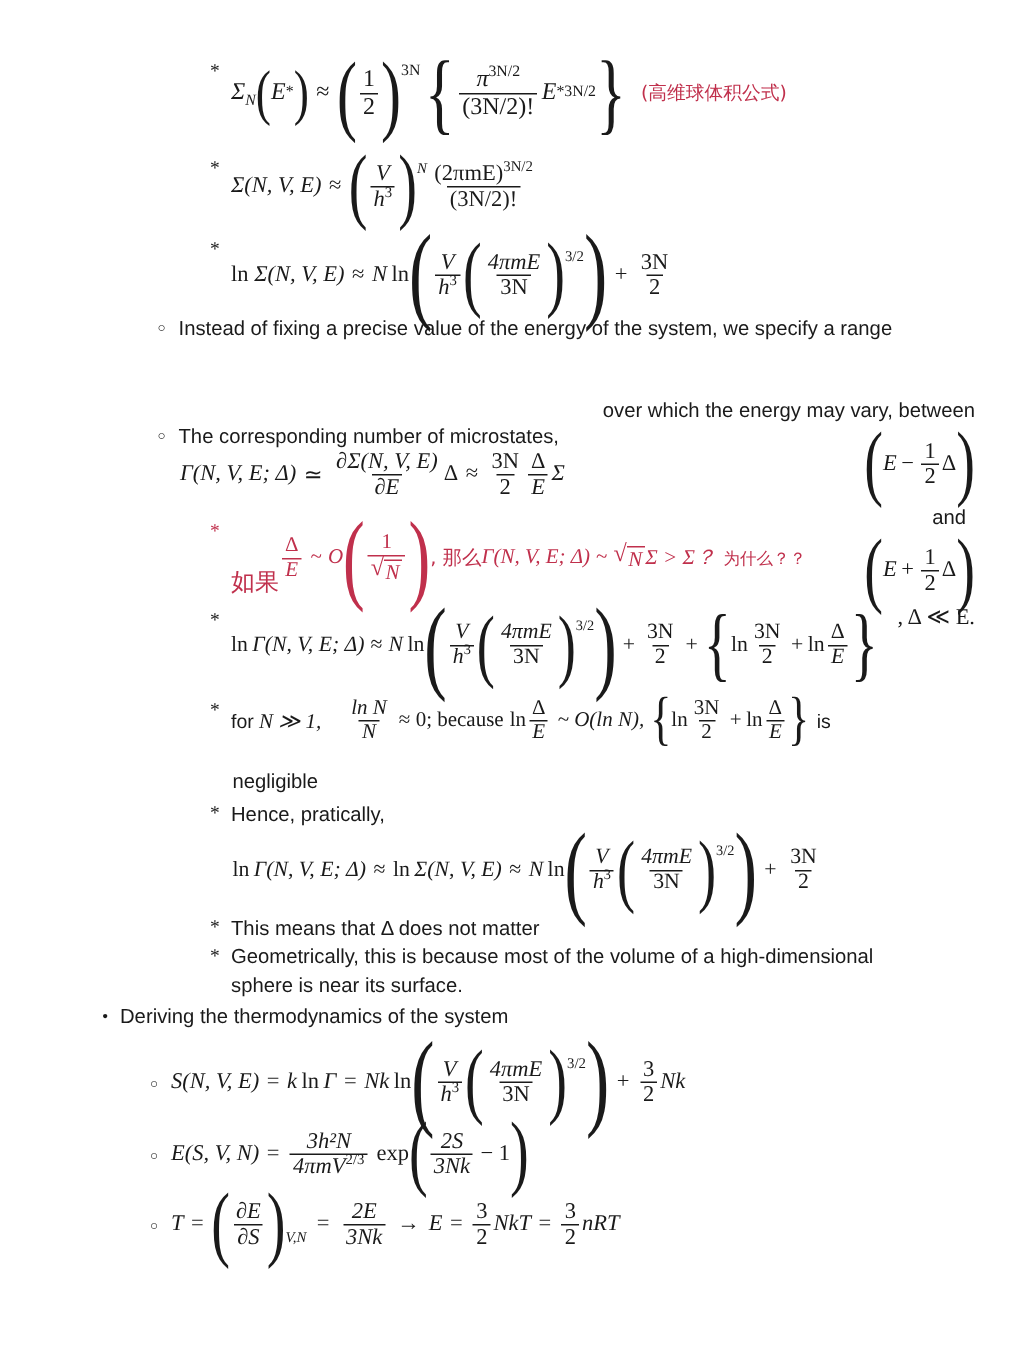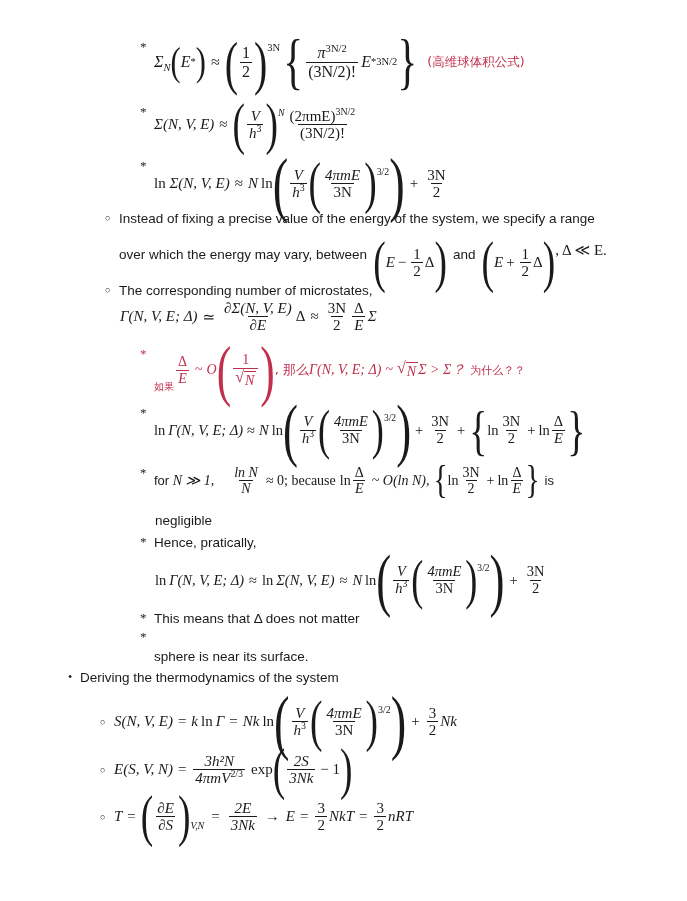--- a/index.html
+++ b/index.html
@@ -160,21 +160,21 @@
           <span class="den mn">2</span>
         </span>
     </span>
   </div>
 
   <div class="abs" style="left:105px;top:209px;width:545px;">
     <div class="row">
       <span class="bullet bul-circ">○</span>
       <span class="txt">Instead of fixing a precise value of the energy of the system, we specify a range</span>
     </div>
-    <div class="row" style="margin-top:13px;align-items:flex-start;">
+    <div class="row" style="margin-top:13px;align-items:flex-end;flex-direction:column;">
       <span class="bullet bul-circ" style="visibility:hidden;">&nbsp;</span>
       <span class="txt" style="line-height:28px;">over which the energy may vary, between</span>
       <span class="math" style="font-size:15px;margin-left:6px;">
         <span class="par b2">
             <span class="pl">(</span>
           <span class="mi">E</span>
           <span style="padding:0 3px" class="mo">−</span>
           <span class="frac">
               <span class="num mn">1</span>
               <span class="den mn">2</span>
@@ -223,21 +223,21 @@
           <span class="num mn">Δ</span>
           <span class="den mi">E</span>
         </span>
       <span class="mi">Σ</span>
     </span>
   </div>
 
   <div class="abs row red" style="left:140px;top:345px;">
     <span class="bullet bul-star">*</span>
     <span class="math red" style="font-size:14px;">
-      <span class="cn" style="font-size:10px;margin-top:33px;">如果</span>
+      <span class="cn" style="font-size:16px;margin-top:33px;">如果</span>
       <span class="frac red">
           <span class="num mn">Δ</span>
           <span class="den mi">E</span>
         </span>
       <span style="padding:0 4px">~</span>
       <span class="mi">O</span>
       <span class="par b3">
           <span class="pl">(</span>
         <span class="frac red">
             <span class="num mn">1</span>
@@ -380,21 +380,21 @@
   </div>
 
   <div class="abs row" style="left:140px;top:609px;">
     <span class="bullet bul-star">*</span>
     <span class="txt">This means that Δ does not matter</span>
   </div>
 
   <div class="abs row" style="left:140px;top:628px;width:510px;">
     <span class="bullet bul-star">*</span>
     <span class="txt">
-      <br>
+      <span>Geometrically, this is because most of the volume of a high-dimensional</span><br>
       <span>sphere is near its surface.</span>
     </span>
   </div>
 
   <div class="abs row" style="left:68px;top:668px;">
     <span class="bullet bul-dot">•</span>
     <span class="txt">Deriving the thermodynamics of the system</span>
   </div>
 
   <div class="abs row" style="left:100px;top:695px;align-items:center;">

